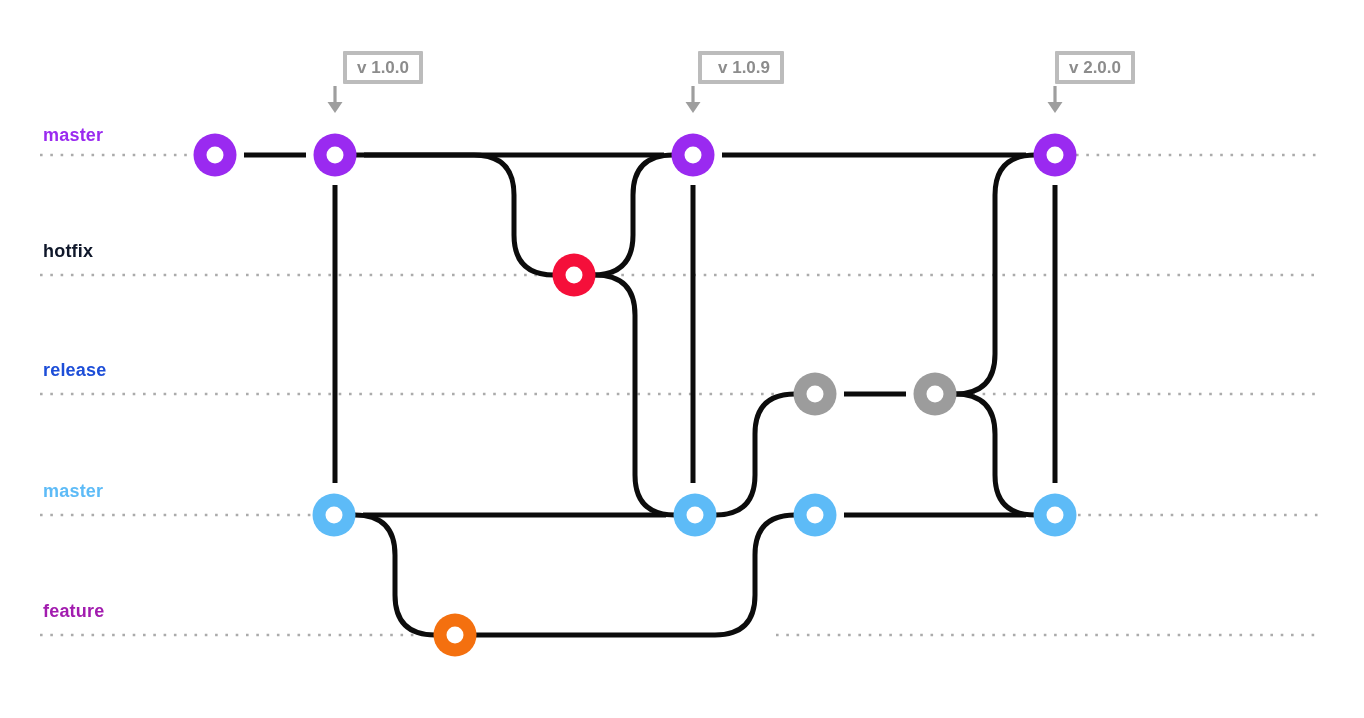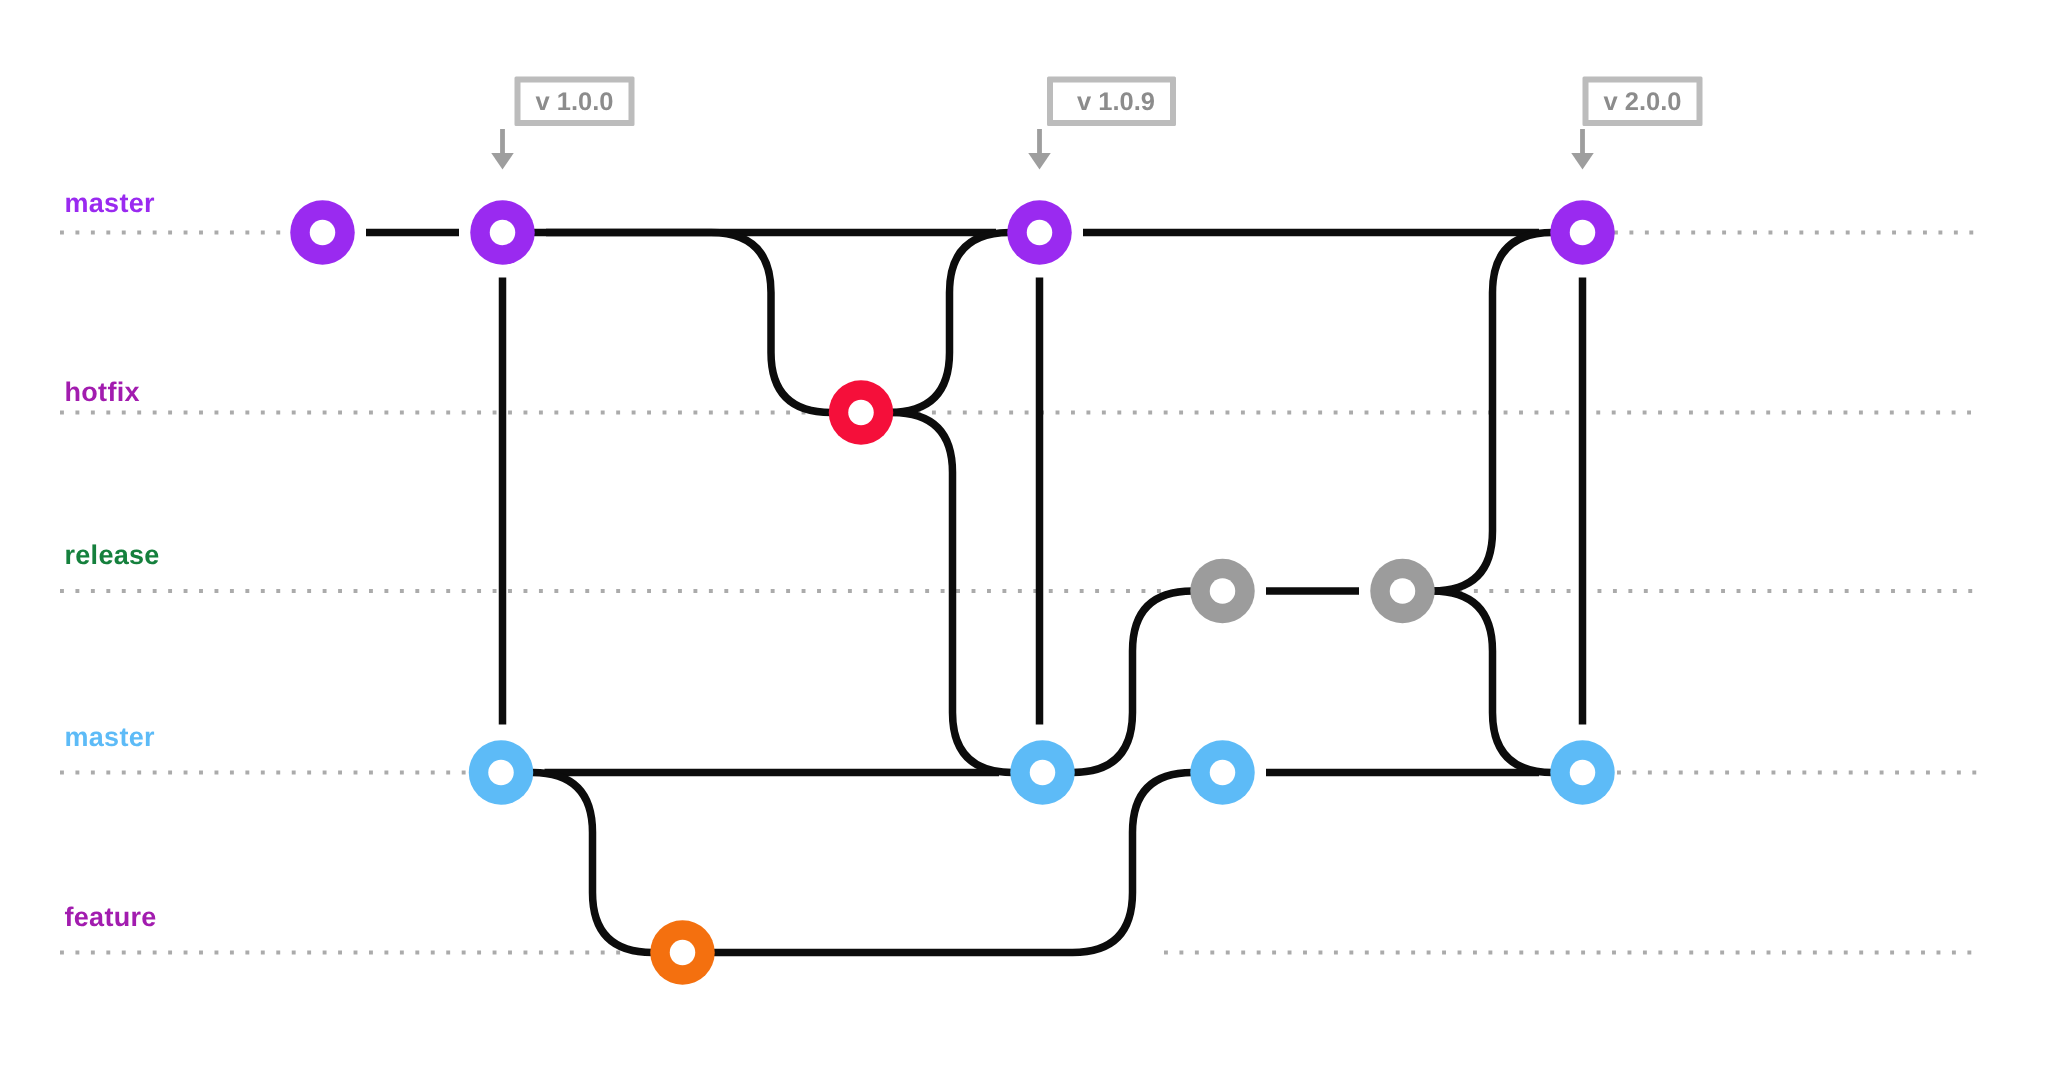--- a/index.html
+++ b/index.html
@@ -125,22 +125,22 @@
     <path d="M 693 86 L 693 103" stroke="#9e9e9e" stroke-width="3.2" fill="none"></path>
     <path d="M 685.5 102 L 700.5 102 L 693 113 Z" fill="#9e9e9e"></path>
   </g>
       <g>
     <path d="M 1055 86 L 1055 103" stroke="#9e9e9e" stroke-width="3.2" fill="none"></path>
     <path d="M 1047.5 102 L 1062.5 102 L 1055 113 Z" fill="#9e9e9e"></path>
   </g>
     </svg>
   <div id="labels-layer">
       <div class="branch-label" style="left: 43px; top: 126px; color: rgb(154, 42, 240);">master</div>
-      <div class="branch-label" style="left: 43px; top: 252px; color: #a21caf;">hotfix</div>
-      <div class="branch-label" style="left: 43px; top: 361px; color: #15803d;">release</div>
+      <div class="branch-label" style="left: 43px; top: 242px; color: #0f172a;">hotfix</div>
+      <div class="branch-label" style="left: 43px; top: 361px; color: #1d4ed8;">release</div>
       <div class="branch-label" style="left: 43px; top: 482px; color: rgb(93, 187, 247);">master</div>
       <div class="branch-label" style="left: 43px; top: 602px; color: #a21caf;">feature</div>
     </div>
   <div id="tags-layer">
       <div class="tag-box" style="left: 335px; border-color: rgb(188, 188, 188); color: rgb(140, 140, 140);">v 1.0.0</div>
       <div class="tag-box" style="left: 693px; border-color: rgb(188, 188, 188); color: rgb(140, 140, 140); padding-left: 16px;">v 1.0.9</div>
       <div class="tag-box" style="left: 1047px; border-color: rgb(188, 188, 188); color: rgb(140, 140, 140);">v 2.0.0</div>
     </div>
 </div>
 

